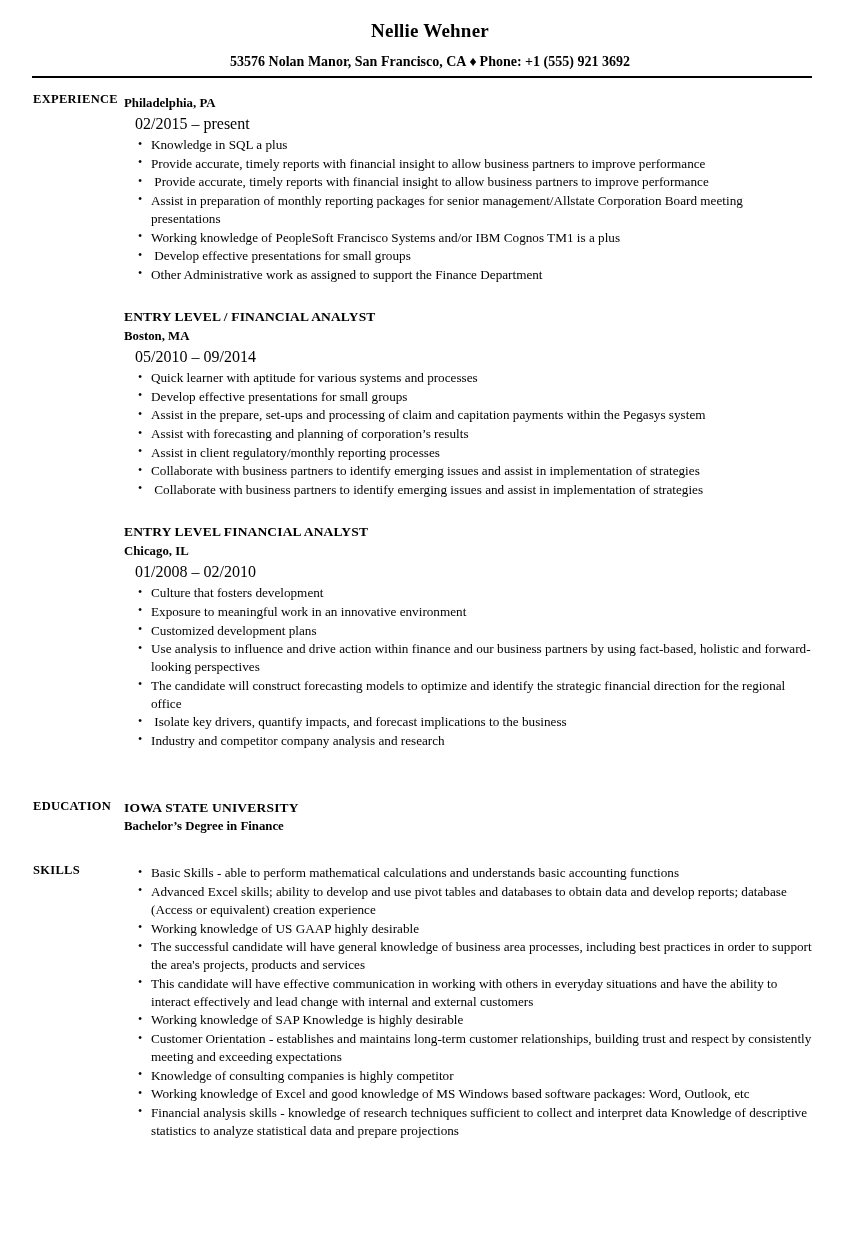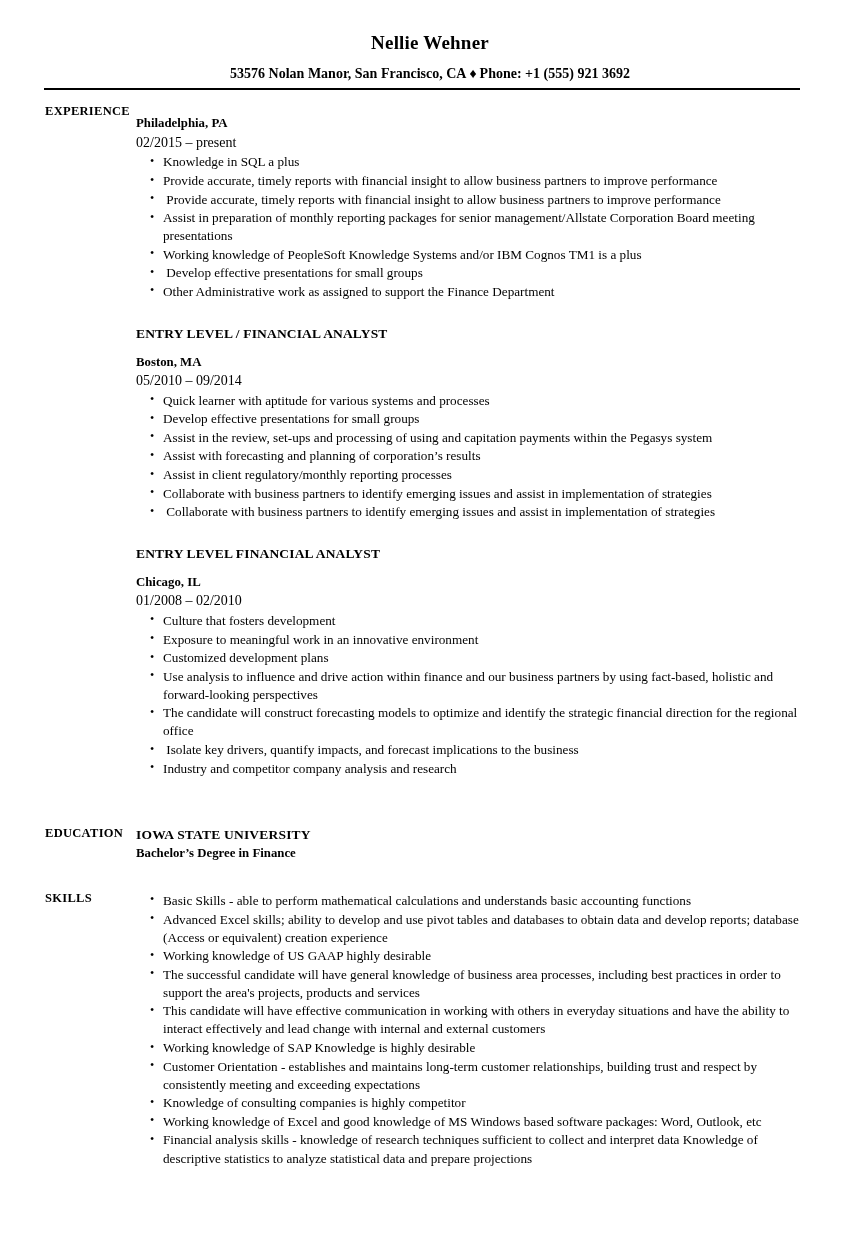--- a/index.html
+++ b/index.html
@@ -12,21 +12,21 @@
     height: 1240px;
     font-family: "Liberation Serif", "DejaVu Serif", serif;
     color: #000000;
     overflow: hidden;
   }
   .page {
     position: relative;
     width: 860px;
     height: 1052px;
     box-sizing: border-box;
-    padding: 12px;
+    padding: 0;
   }
 
   
   .header {
     padding-top: 21px;
     text-align: center;
   }
   .name {
     font-size: 19px;
     font-weight: bold;
@@ -80,25 +80,26 @@
   .job-title {
     font-size: 13.5px;
     font-weight: bold;
     letter-spacing: 0.15px;
     line-height: 1.3;
   }
   .job-location {
     font-size: 12.8px;
     font-weight: bold;
     line-height: 1.45;
-    margin-top: 10px;
+    margin-top: 2px;
   }
   .job-dates {
-    font-size: 14px;
+    font-size: 16px;
     line-height: 1.4;
+    margin-left: 11px;
   }
 
   
   ul.bullets {
     list-style: none;
     margin: 1px 0 0 0;
     padding: 0;
   }
   ul.bullets li {
     position: relative;
@@ -147,34 +148,34 @@
     <div class="section-body">
 
       <div class="job">
         <div class="job-location">Philadelphia, PA</div>
         <div class="job-dates">02/2015 – present</div>
         <ul class="bullets">
           <li>Knowledge in SQL a plus</li>
           <li>Provide accurate, timely reports with financial insight to allow business partners to improve performance</li>
           <li> Provide accurate, timely reports with financial insight to allow business partners to improve performance</li>
           <li>Assist in preparation of monthly reporting packages for senior management/Allstate Corporation Board meeting presentations</li>
-          <li>Working knowledge of PeopleSoft Knowledge Systems and/or IBM Cognos TM1 is a plus</li>
+          <li>Working knowledge of PeopleSoft Francisco Systems and/or IBM Cognos TM1 is a plus</li>
           <li> Develop effective presentations for small groups</li>
           <li>Other Administrative work as assigned to support the Finance Department</li>
         </ul>
       </div>
 
       <div class="job">
         <div class="job-title">ENTRY LEVEL / FINANCIAL ANALYST</div>
         <div class="job-location">Boston, MA</div>
         <div class="job-dates">05/2010 – 09/2014</div>
         <ul class="bullets">
           <li>Quick learner with aptitude for various systems and processes</li>
           <li>Develop effective presentations for small groups</li>
-          <li>Assist in the review, set-ups and processing of using and capitation payments within the Pegasys system</li>
+          <li>Assist in the prepare, set-ups and processing of claim and capitation payments within the Pegasys system</li>
           <li>Assist with forecasting and planning of corporation’s results</li>
           <li>Assist in client regulatory/monthly reporting processes</li>
           <li>Collaborate with business partners to identify emerging issues and assist in implementation of strategies</li>
           <li> Collaborate with business partners to identify emerging issues and assist in implementation of strategies</li>
         </ul>
       </div>
 
       <div class="job">
         <div class="job-title">ENTRY LEVEL FINANCIAL ANALYST</div>
         <div class="job-location">Chicago, IL</div>

